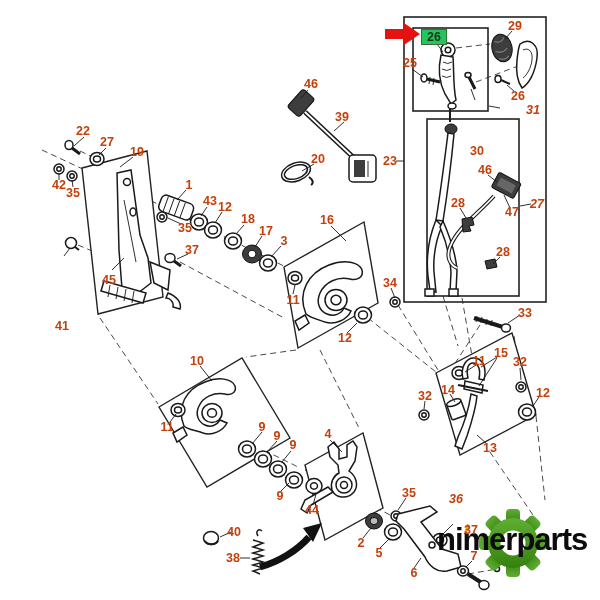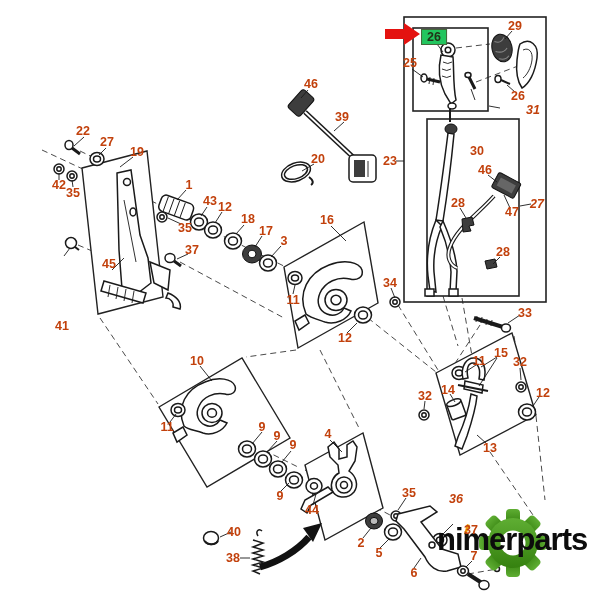--- a/index.html
+++ b/index.html
@@ -314,21 +314,21 @@
 
 <div id="watermark">nimerparts</div>
 
 <div id="callout-layer">
       <span class="callout" style="left: 83px; top: 131px;">22</span>
       <span class="callout" style="left: 107px; top: 142px;">27</span>
       <span class="callout" style="left: 137px; top: 152px;">19</span>
       <span class="callout" style="left: 59px; top: 185px;">42</span>
       <span class="callout" style="left: 73px; top: 193px;">35</span>
       <span class="callout" style="left: 62px; top: 278px; margin-top: 48px;">41</span>
-      <span class="callout" style="left: 109px; top: 264px;">45</span>
+      <span class="callout" style="left: 109px; top: 280px;">45</span>
       <span class="callout" style="left: 189px; top: 185px;">1</span>
       <span class="callout" style="left: 210px; top: 201px;">43</span>
       <span class="callout" style="left: 225px; top: 207px;">12</span>
       <span class="callout" style="left: 185px; top: 228px;">35</span>
       <span class="callout" style="left: 192px; top: 250px;">37</span>
       <span class="callout" style="left: 248px; top: 219px;">18</span>
       <span class="callout" style="left: 266px; top: 231px;">17</span>
       <span class="callout" style="left: 284px; top: 241px;">3</span>
       <span class="callout" style="left: 327px; top: 220px;">16</span>
       <span class="callout" style="left: 293px; top: 300px;">11</span>

